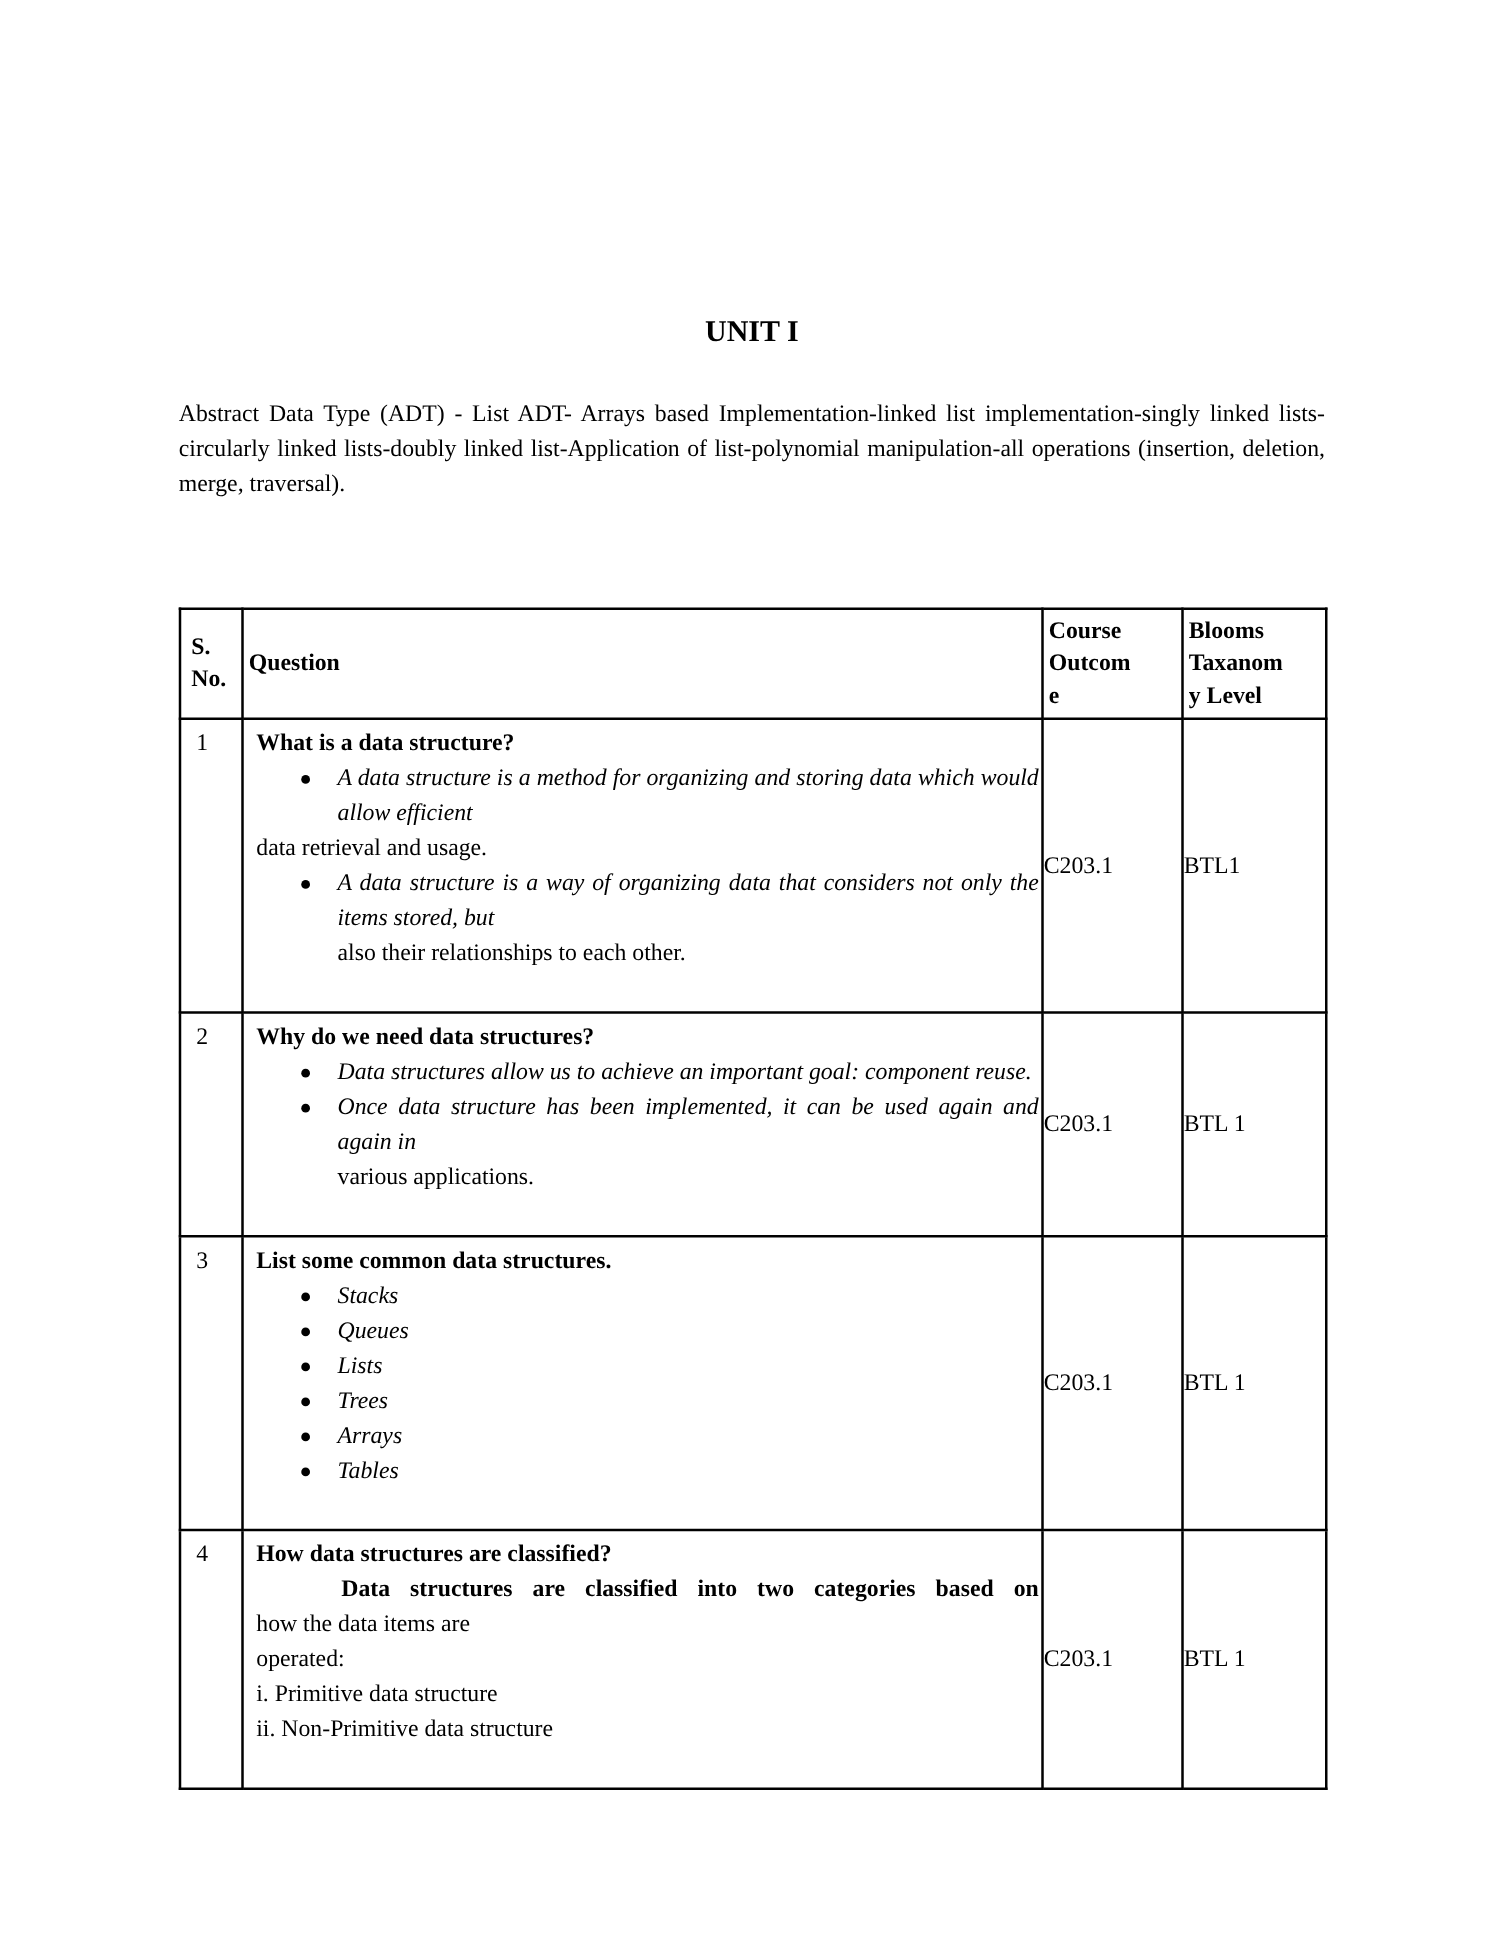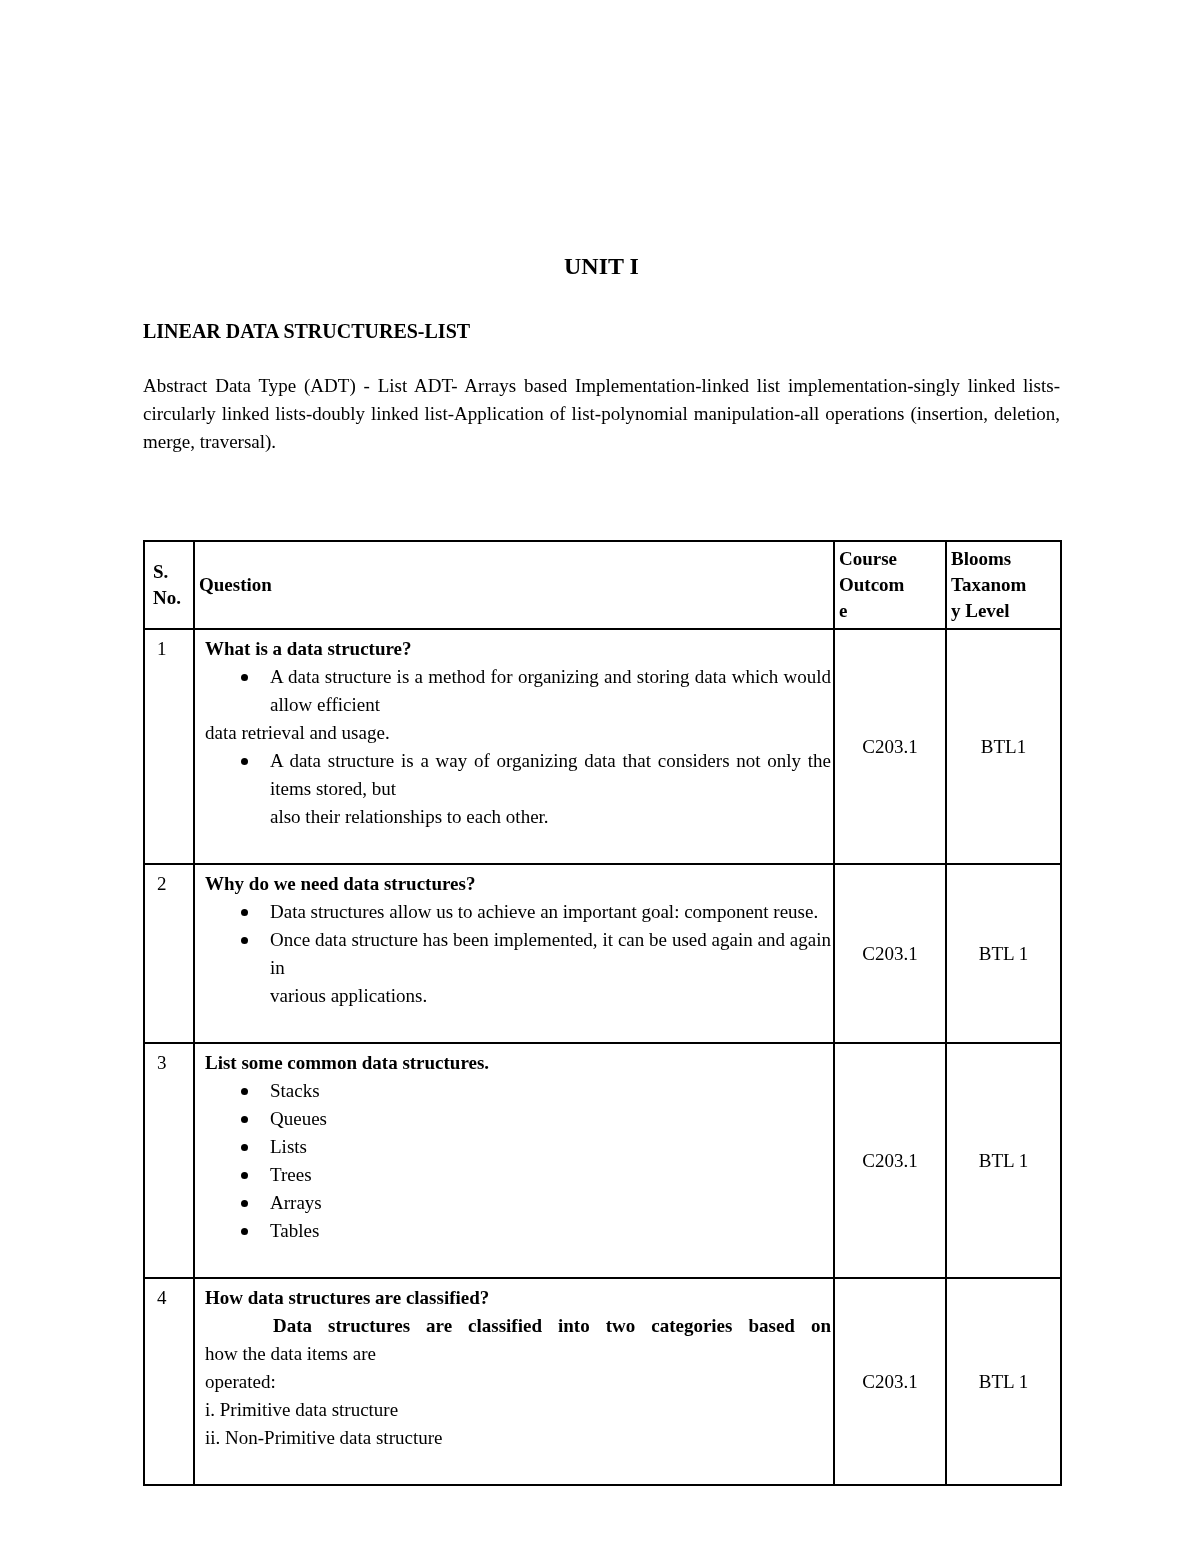--- a/index.html
+++ b/index.html
@@ -52,52 +52,50 @@
   td.sno {
     vertical-align: top;
     padding: 5px 0 0 12px;
   }
   td.qcell {
     vertical-align: top;
     padding: 5px 2px 32px 10px;
   }
   td.mid {
     vertical-align: middle;
-    text-align: center;
   }
   .heading { font-weight: bold; }
   .plain { }
   .cont { margin-left: 65px; }
   .indent {
     text-indent: 68px;
     text-align: justify;
     text-align-last: justify;
     font-weight: bold;
   }
-  .bullet { display: flex; padding-left: 36px; }
+  .bullet { display: flex; padding-left: 36px; font-style: italic; }
   .dot {
     flex: 0 0 auto;
     width: 7px;
     height: 7px;
     border-radius: 50%;
     background: #000000;
     margin-top: 11px;
   }
   .btxt {
     flex: 1 1 auto;
     margin-left: 22px;
     text-align: justify;
   }
 </style>
 </head>
 <body>
 
 <div class="page">
   <div class="title">UNIT I</div>
-  <div class="section-heading">LINEAR DATA STRUCTURES-LIST</div>
   <p class="intro">Abstract Data Type (ADT) - List ADT- Arrays based Implementation-linked list implementation-singly linked lists-circularly linked lists-doubly linked list-Application of list-polynomial manipulation-all operations (insertion, deletion, merge, traversal).</p>
 
   <table>
     <colgroup>
       <col style="width:50px">
       <col style="width:640px">
       <col style="width:112px">
       <col style="width:115px">
     </colgroup>
     <thead>

